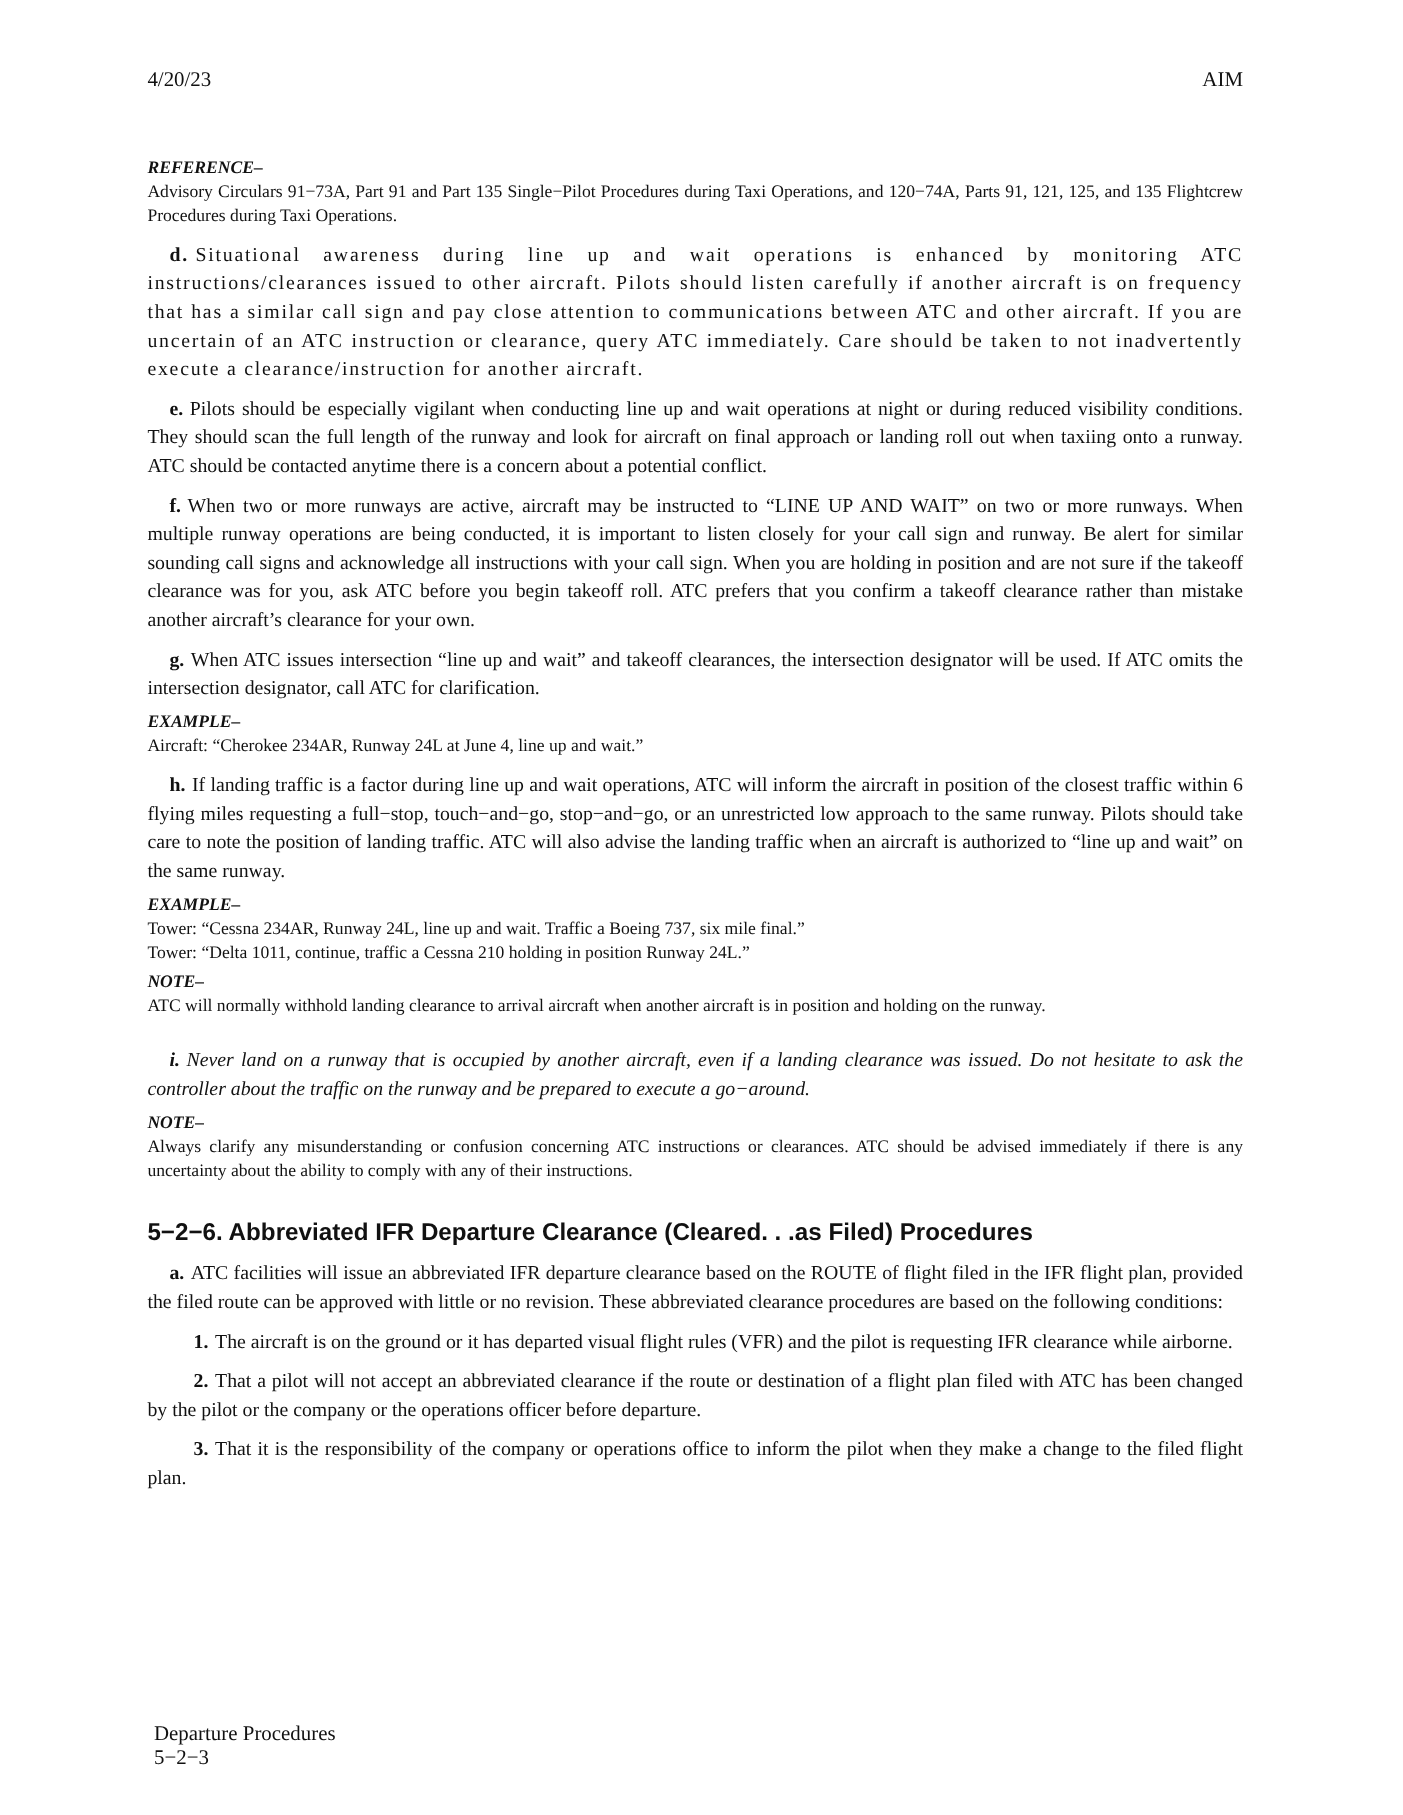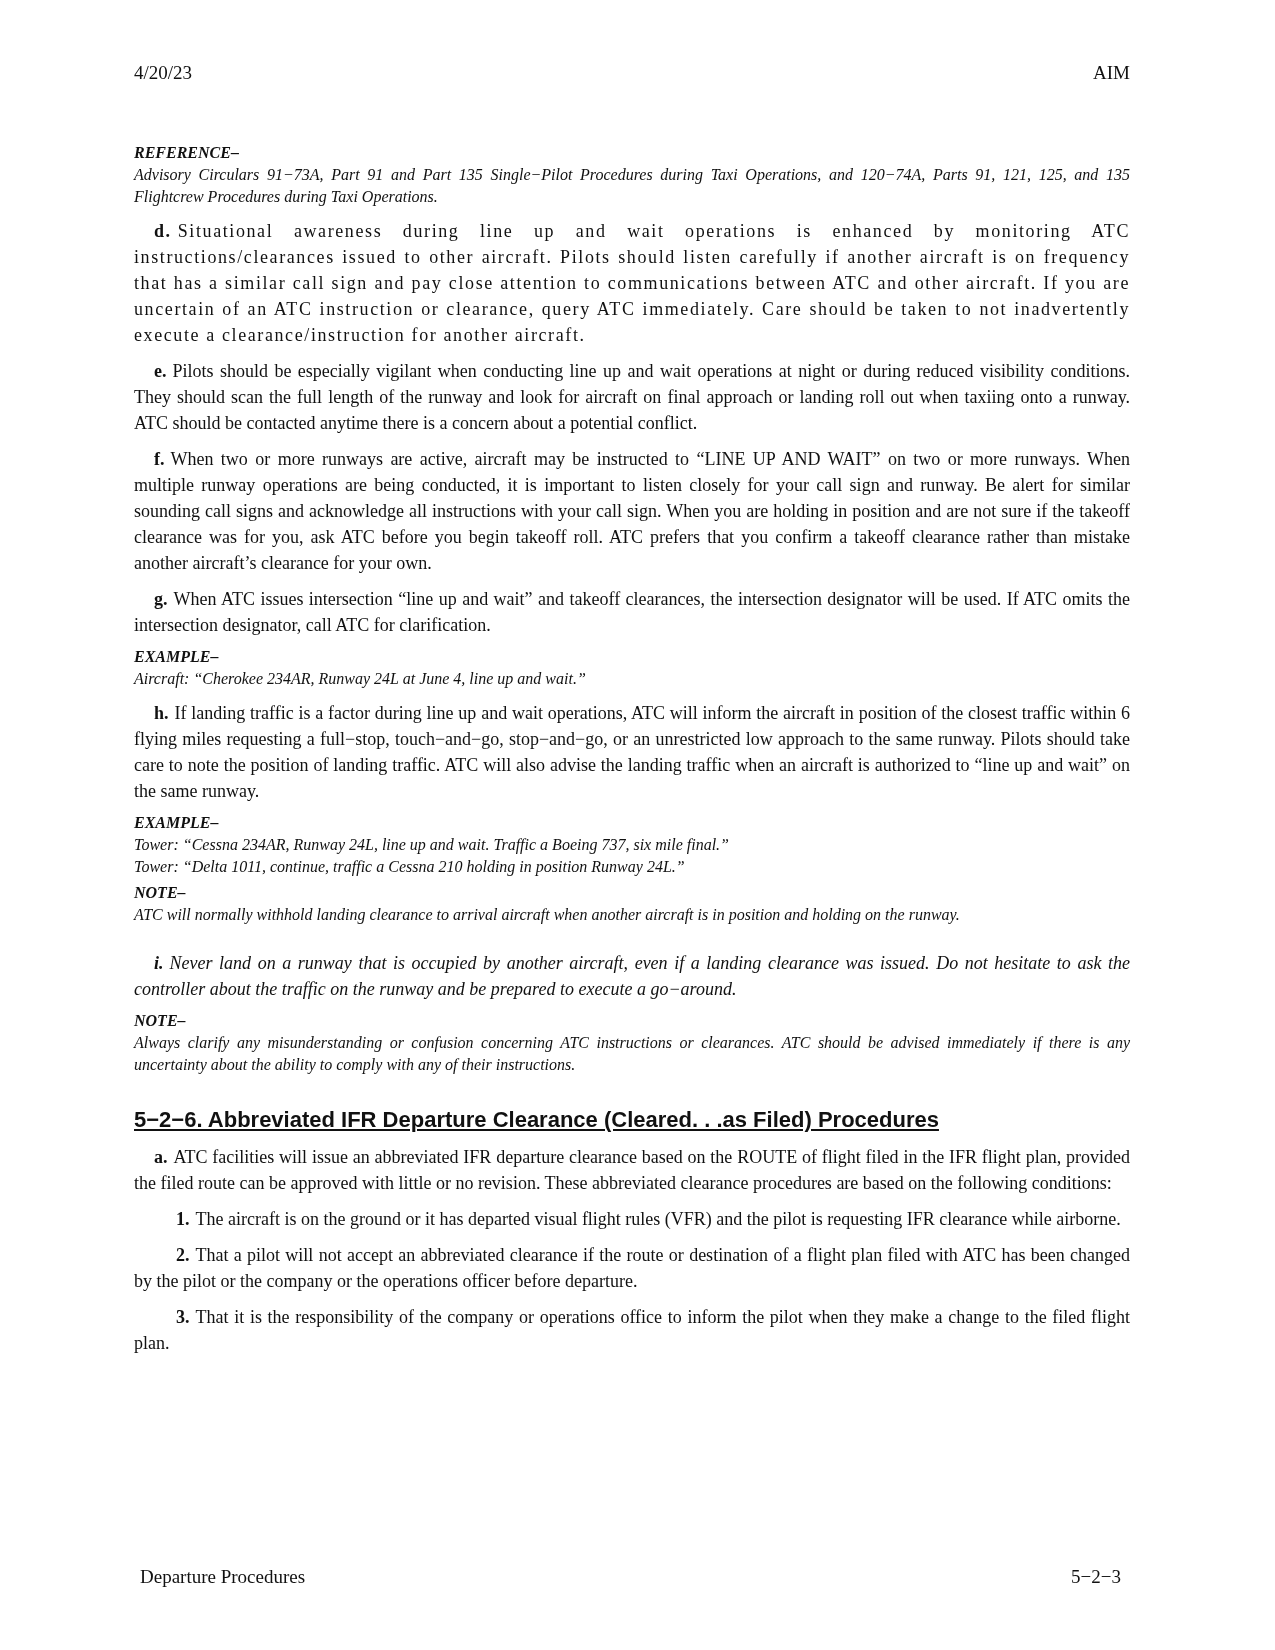--- a/index.html
+++ b/index.html
@@ -28,21 +28,20 @@
     }
     .label-head {
       font-weight: bold;
       font-style: italic;
       font-size: 16px;
       line-height: 22px;
       margin: 0;
       font-family: Liberation Serif, serif;
     }
     .label-text {
-      font-style: italic;
       font-size: 16px;
       line-height: 22px;
       margin: 0;
       text-align: justify;
     }
     .label-block { margin-top: 6px; }
     .label-block.first { margin-top: 0; }
     .para {
       font-size: 18px;
       line-height: 26px;
@@ -52,30 +51,30 @@
     }
     .para.spaced { letter-spacing: 1.6px; }
     .para.sub { text-indent: 42px; margin-top: 10px; }
     .para .marker { font-weight: bold; margin-right: 6px; }
     .section-heading {
       font-family: "Liberation Sans", "DejaVu Sans", sans-serif;
       font-weight: bold;
       font-size: 22px;
       margin: 30px 0 0 0;
       line-height: 28px;
-      text-decoration: underline;
     }
     .page-footer {
       position: absolute;
       top: 1566px;
       left: 140px;
       right: 154px;
       display: flex;
       justify-content: space-between;
       font-size: 19px;
+      flex-direction: column;
     }
   </style>
 </head>
 <body>
 
 <div class="page-header">
   <span>4/20/23</span>
   <span>AIM</span>
 </div>
 

